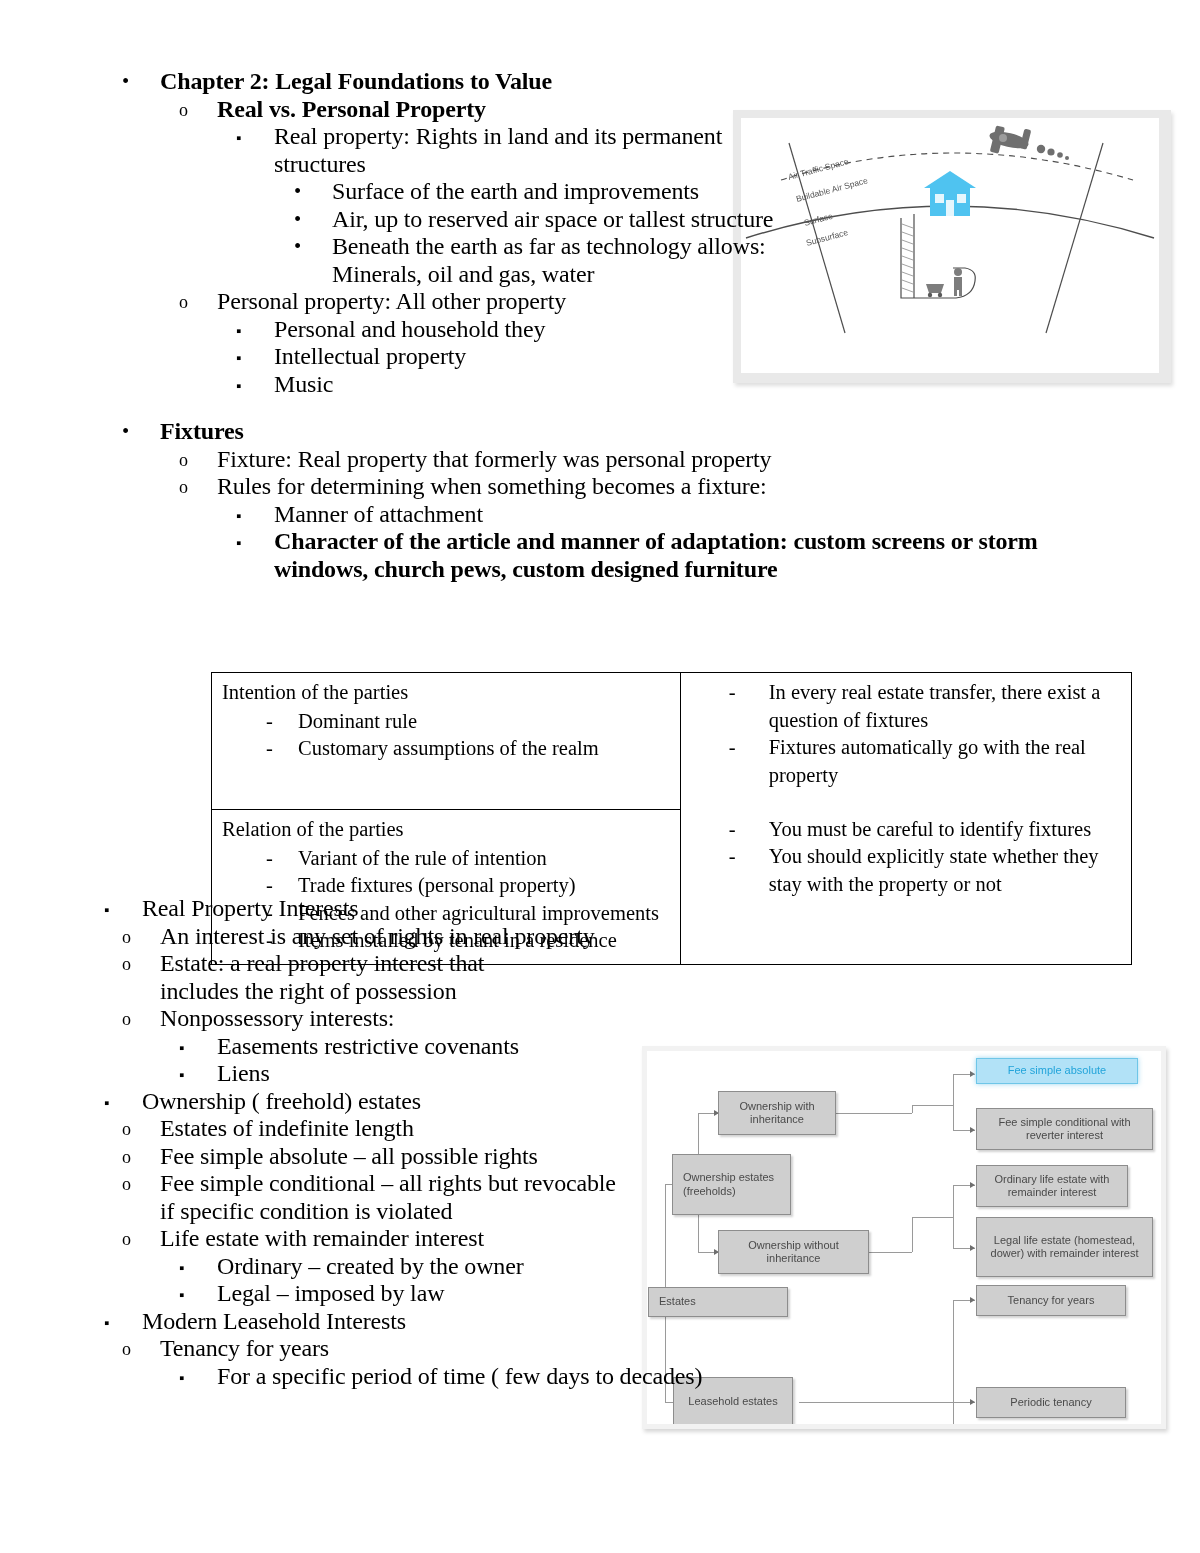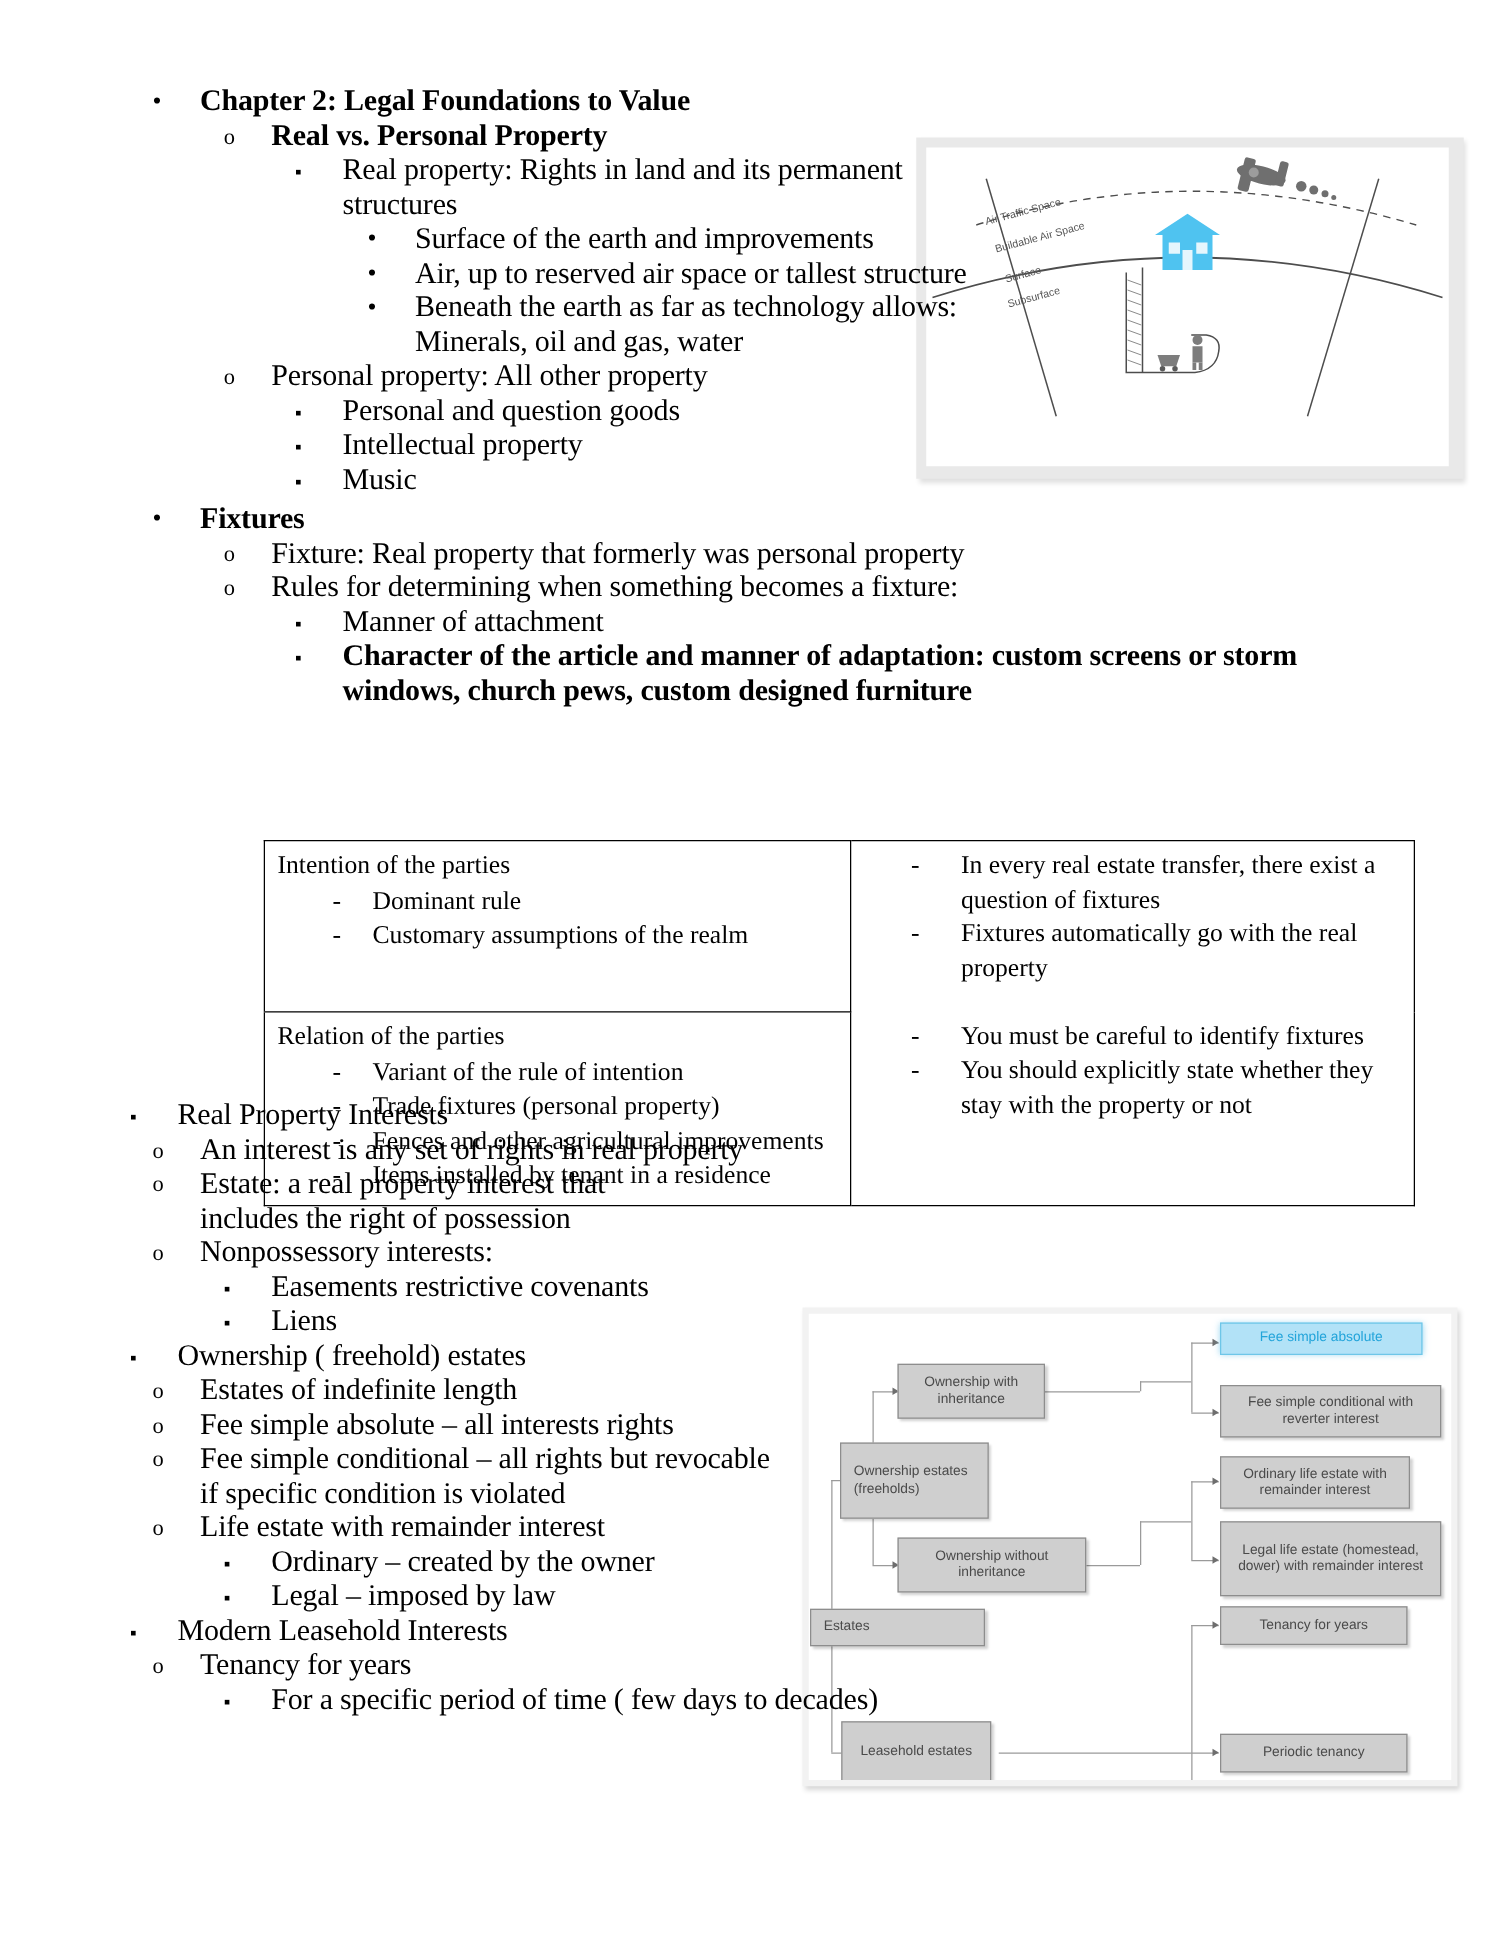--- a/index.html
+++ b/index.html
@@ -373,32 +373,32 @@
       <span class="mk bul-disc"></span>
       <span class="tx">Beneath the earth as far as technology allows: Minerals, oil and gas, water</span>
     </div>
 
     <div class="li lvl2">
       <span class="mk bul-circ"></span>
       <span class="tx">Personal property: All other property</span>
     </div>
     <div class="li lvl3">
       <span class="mk bul-sq"></span>
-      <span class="tx">Personal and question goods</span>
+      <span class="tx">Personal and household they</span>
     </div>
     <div class="li lvl3">
       <span class="mk bul-sq"></span>
       <span class="tx">Intellectual property</span>
     </div>
     <div class="li lvl3">
       <span class="mk bul-sq"></span>
       <span class="tx">Music</span>
     </div>
 
-    <div class="li lvl1" style="margin-top:4px;">
+    <div class="li lvl1" style="margin-top:20px;">
       <span class="mk bul-disc"></span>
       <span class="tx bold">Fixtures</span>
     </div>
     <div class="li lvl2">
       <span class="mk bul-circ"></span>
       <span class="tx">Fixture: Real property that formerly was personal property</span>
     </div>
     <div class="li lvl2">
       <span class="mk bul-circ"></span>
       <span class="tx">Rules for determining when something becomes a fixture:</span>
@@ -442,21 +442,21 @@
     <div class="li" style="margin-left:0;">
       <span class="mk bul-sq"></span>
       <span class="tx" style="margin-left:38px;">Ownership ( freehold) estates</span>
     </div>
     <div class="li lvl1">
       <span class="mk bul-circ"></span>
       <span class="tx">Estates of indefinite length</span>
     </div>
     <div class="li lvl1">
       <span class="mk bul-circ"></span>
-      <span class="tx">Fee simple absolute – all interests rights</span>
+      <span class="tx">Fee simple absolute – all possible rights</span>
     </div>
     <div class="li lvl1" style="max-width:495px;">
       <span class="mk bul-circ"></span>
       <span class="tx">Fee simple conditional – all rights but revocable if specific condition is violated</span>
     </div>
     <div class="li lvl1">
       <span class="mk bul-circ"></span>
       <span class="tx">Life estate with remainder interest</span>
     </div>
     <div class="li lvl2">

